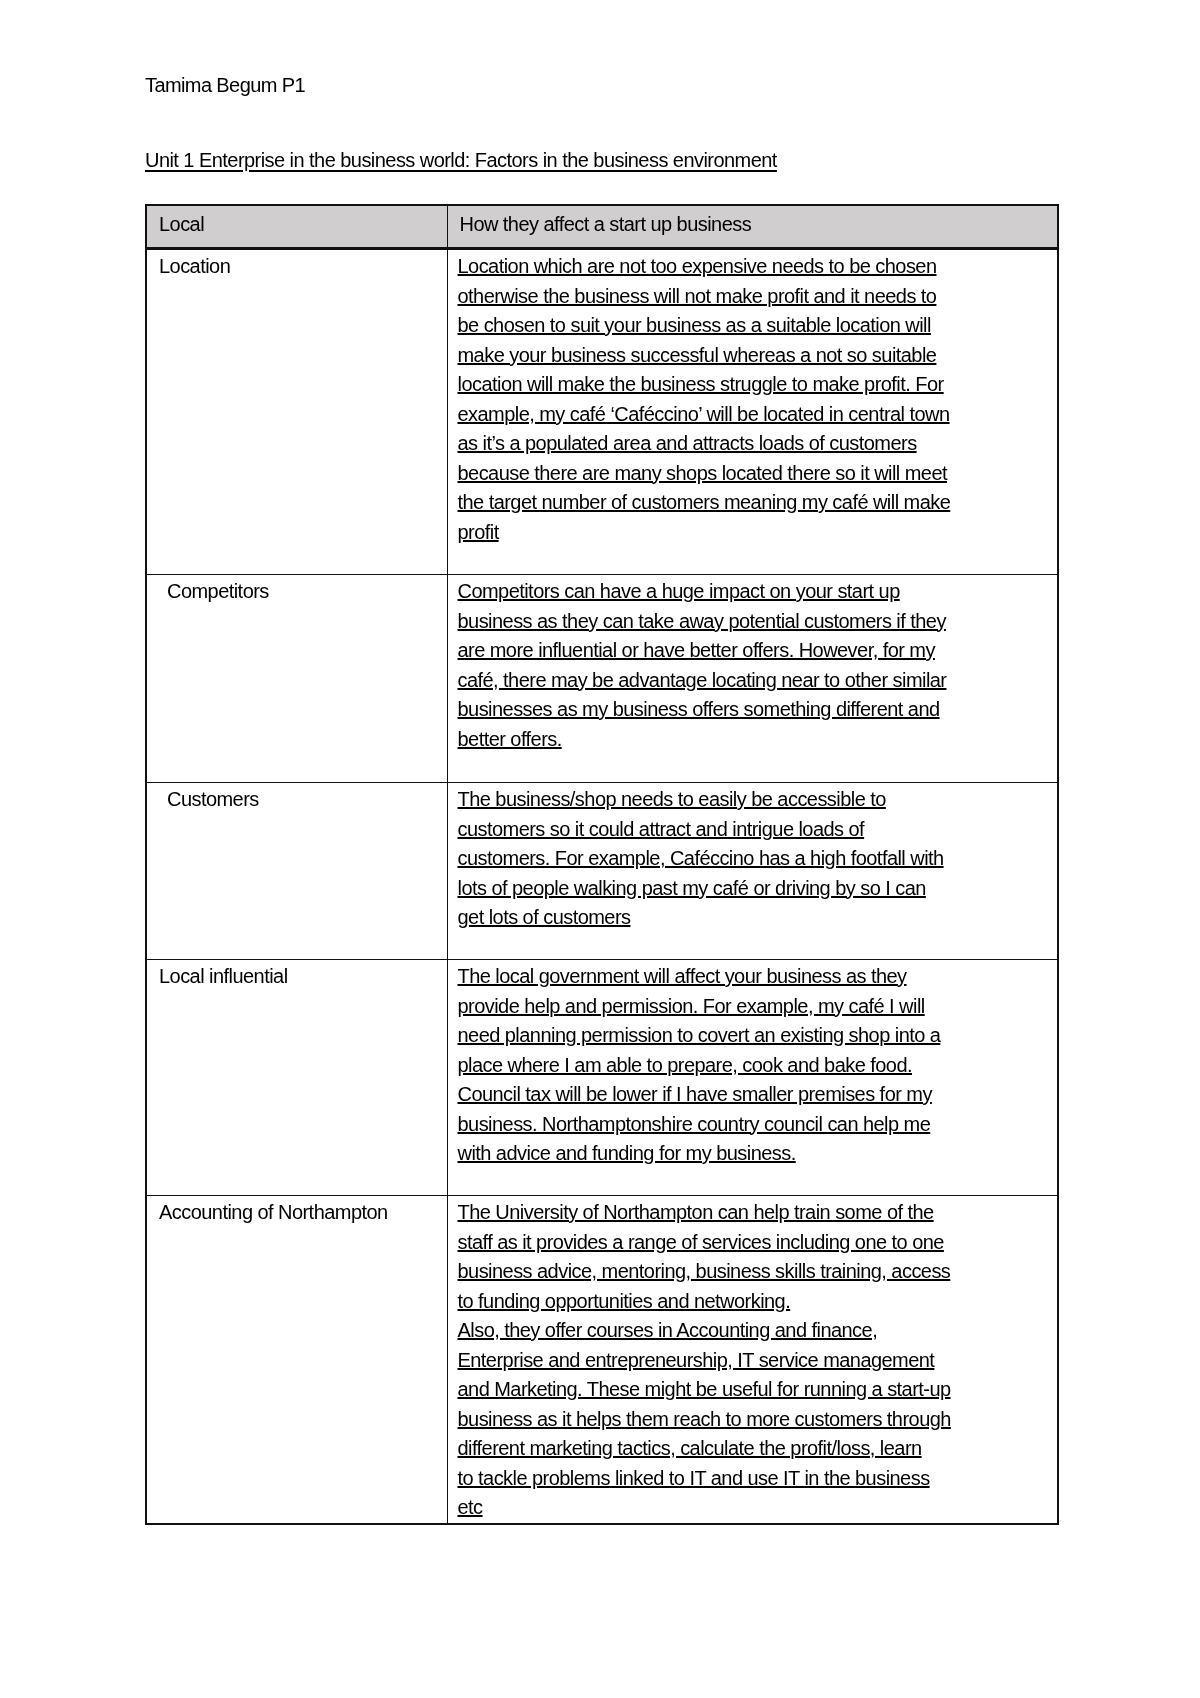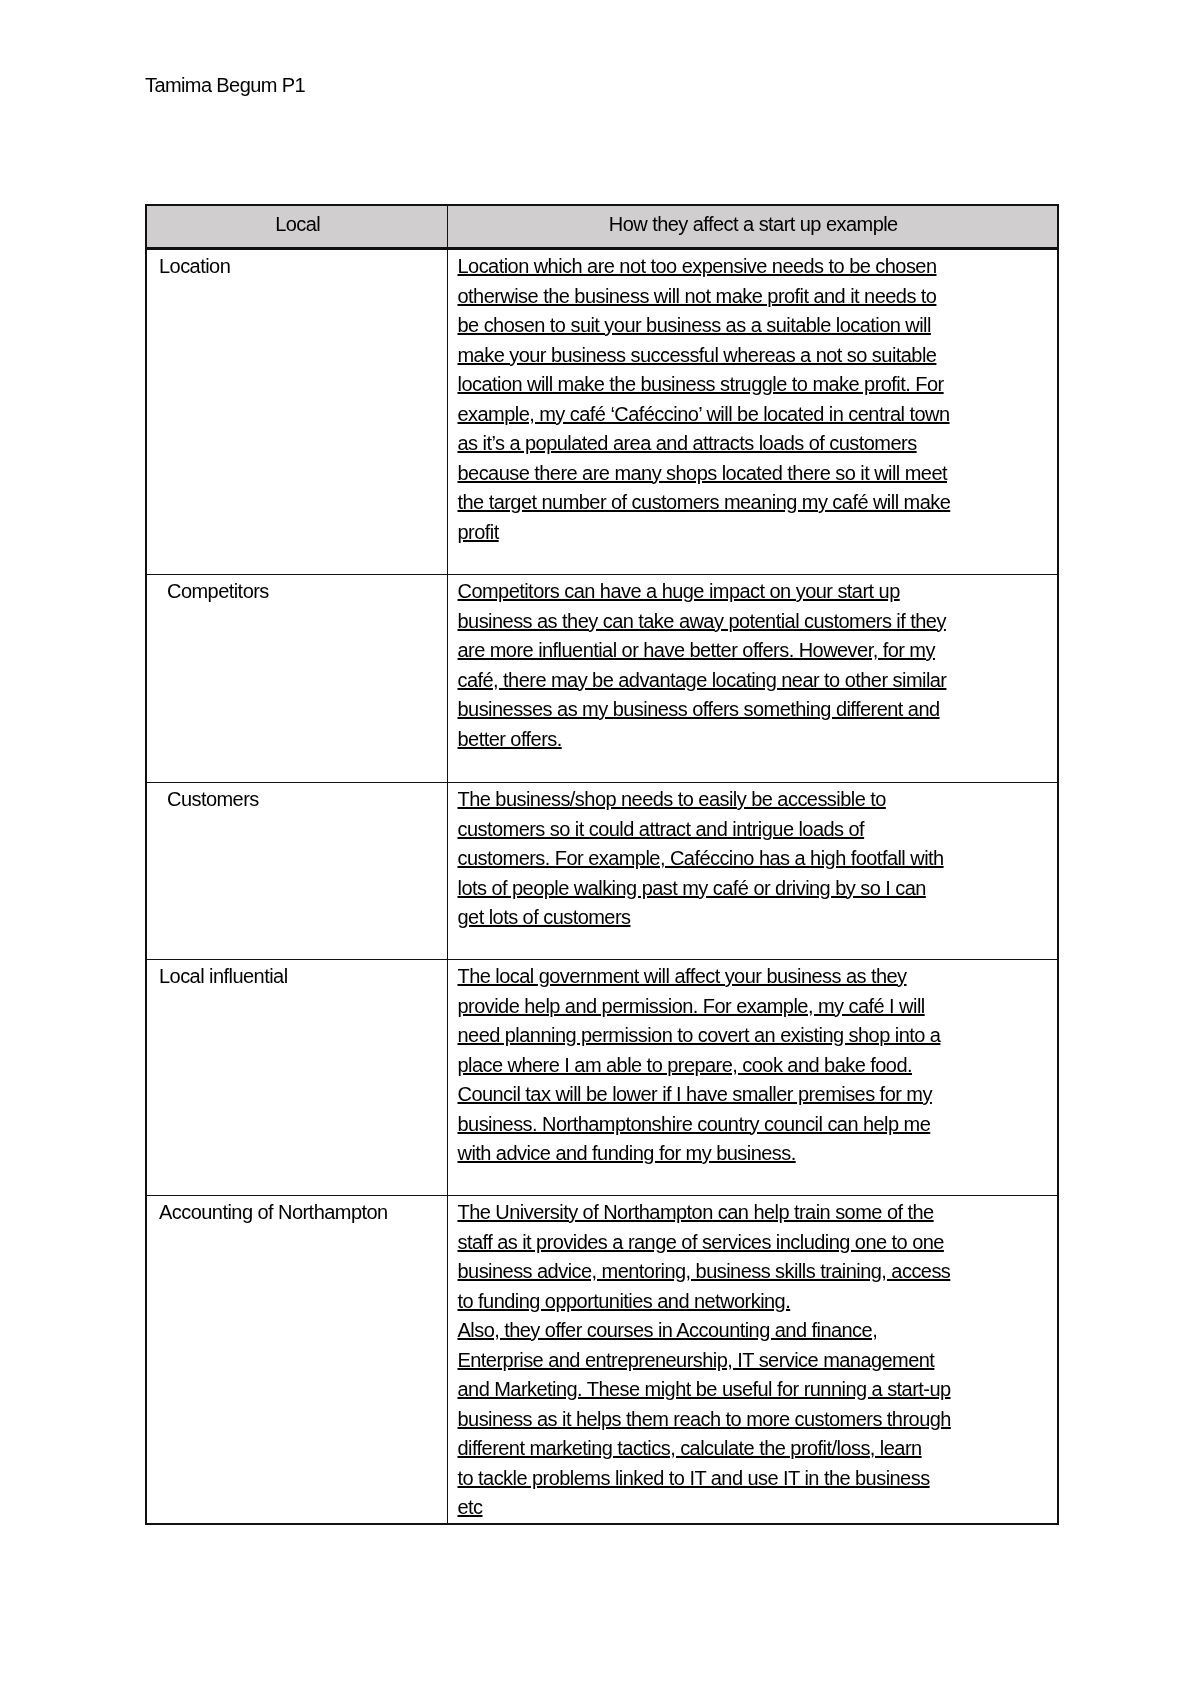--- a/index.html
+++ b/index.html
@@ -58,49 +58,49 @@
     font-size: 20px;
     letter-spacing: -0.55px;
     line-height: 29.5px;
     padding: 2px 10px 0 12px;
   }
   table.factors thead th {
     background: #d0cece;
     height: 37px;
     padding-top: 4px;
     border-bottom: 3px solid #111111;
-    text-align: center;
   }
   table.factors td.desc {
     white-space: pre-line;
     padding-left: 10px;
     padding-right: 8px;
     text-decoration: underline;
   }
   tr.r-location td { height: 322px; }
   tr.r-competitors td { height: 205px; padding-left: 20px; }
   tr.r-customers td { height: 174px; padding-left: 20px; }
   tr.r-localgov td { height: 233px; }
   tr.r-university td { height: 320px; }
 </style>
 </head>
 <body>
 
 <div class="page">
   <div class="author">Tamima Begum P1</div>
+  <div class="doc-title">Unit 1 Enterprise in the business world: Factors in the business environment</div>
 
   <table class="factors">
     <colgroup>
       <col class="c1">
       <col class="c2">
     </colgroup>
     <thead>
       <tr>
         <th>Local</th>
-        <th>How they affect a start up example</th>
+        <th>How they affect a start up business</th>
       </tr>
     </thead>
     <tbody>
       <tr class="r-location">
         <td>Location</td>
         <td class="desc">Location which are not too expensive needs to be chosen
 otherwise the business will not make profit and it needs to
 be chosen to suit your business as a suitable location will
 make your business successful whereas a not so suitable
 location will make the business struggle to make profit. For

